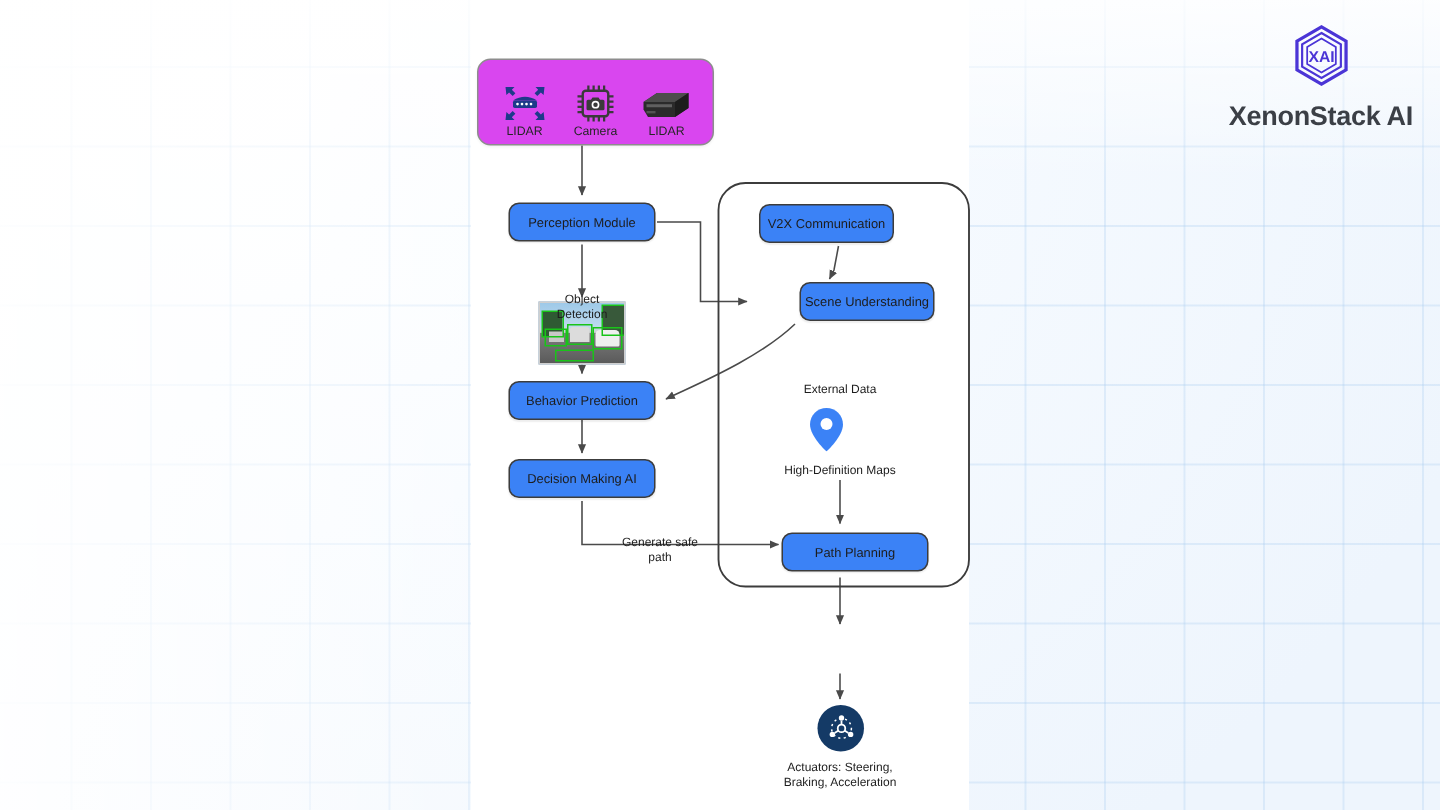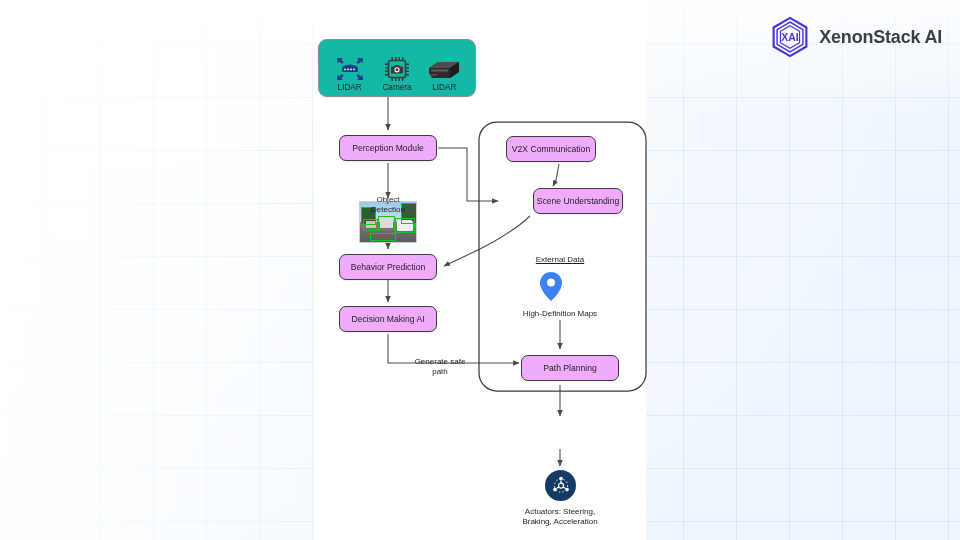--- a/index.html
+++ b/index.html
@@ -37,48 +37,48 @@
   
   #canvas-panel {
     position: absolute;
     left: 314px; top: 0; width: 332px; height: 540px;
     background: #ffffff;
   }
 
   
   #logo-block {
     position: absolute; right: 18px; top: 16px;
-    display: flex; align-items: center; gap: 9px;
+    display: flex; align-items: center; gap: 9px; flex-direction: column;
   }
   #logo-mark { width: 40px; height: 42px; display:block; }
   #logo-text {
     font-size: 18px; font-weight: bold; color: #3b3f46;
     letter-spacing: -0.2px; white-space: nowrap;
   }
 
   
   #diagram { position: absolute; inset: 0; }
   #wires { position: absolute; inset: 0; pointer-events: none; }
 
   .node {
     position: absolute;
     border: 1px solid #3c3c3c;
     border-radius: 7px;
-    background: #f0abfc;
+    background: #3b82f6;
     display: flex; align-items: center; justify-content: center;
     font-size: 8.6px; color: #1d1d1d;
     text-align: center;
     box-shadow: 0 1px 1px rgba(0,0,0,0.07);
   }
 
   
   #sensor-bar {
     position: absolute;
     left: 318px; top: 39px; width: 158px; height: 58px;
-    border: 1px solid #8d8d8d; border-radius: 9px; background: #14b8a6;
+    border: 1px solid #8d8d8d; border-radius: 9px; background: #d946ef;
     display: flex; align-items: flex-end; justify-content: space-around;
     padding: 5px 7px 4px 7px;
     box-shadow: 0 1px 2px rgba(0,0,0,0.06);
   }
   .sensor { display:flex; flex-direction:column; align-items:center; gap:1px; width: 48px; }
   .sensor-icon { height: 30px; display:flex; align-items:flex-end; justify-content:center; }
   .sensor-label { font-size: 8.2px; color: #262626; line-height: 1; }
 
   
   #detection-frame {
@@ -249,21 +249,21 @@
     <div class="det-box" style="left:18px;top:14px;width:17px;height:14px;"></div>
     <div class="det-box" style="left:35px;top:16px;width:20px;height:15px;"></div>
     <div class="det-box" style="left:3px;top:17px;width:15px;height:12px;"></div>
     <div class="det-box" style="left:1px;top:5px;width:15px;height:18px;"></div>
     <div class="det-box" style="left:41px;top:1px;width:16px;height:21px;"></div>
     <div class="det-box" style="left:10px;top:31px;width:26px;height:8px;"></div>
   </div>
 
   <div class="flow-label" style="left:348px; top:169px; width:80px;margin-top:26px;">Object
 Detection</div>
-  <div class="flow-label" style="left:516px; top:255px; width:88px;text-decoration:underline;">External Data</div>
+  <div class="flow-label" style="left:516px; top:255px; width:88px;">External Data</div>
   <div class="flow-label" style="left:403px; top:357px; width:74px;">Generate safe
 path</div>
 
   <svg id="hd-map-pin" viewBox="0 0 22 29">
     <path d="M11 0 C4.9 0 0 4.9 0 11 C0 19 11 29 11 29 C11 29 22 19 22 11 C22 4.9 17.1 0 11 0 z" fill="#3b82f6"></path>
     <circle cx="11" cy="10.6" r="4" fill="#ffffff"></circle>
   </svg>
   <div class="flow-label" style="left:503px; top:309px; width:114px;">High-Definition Maps</div>
 
   <div id="actuator-icon">

